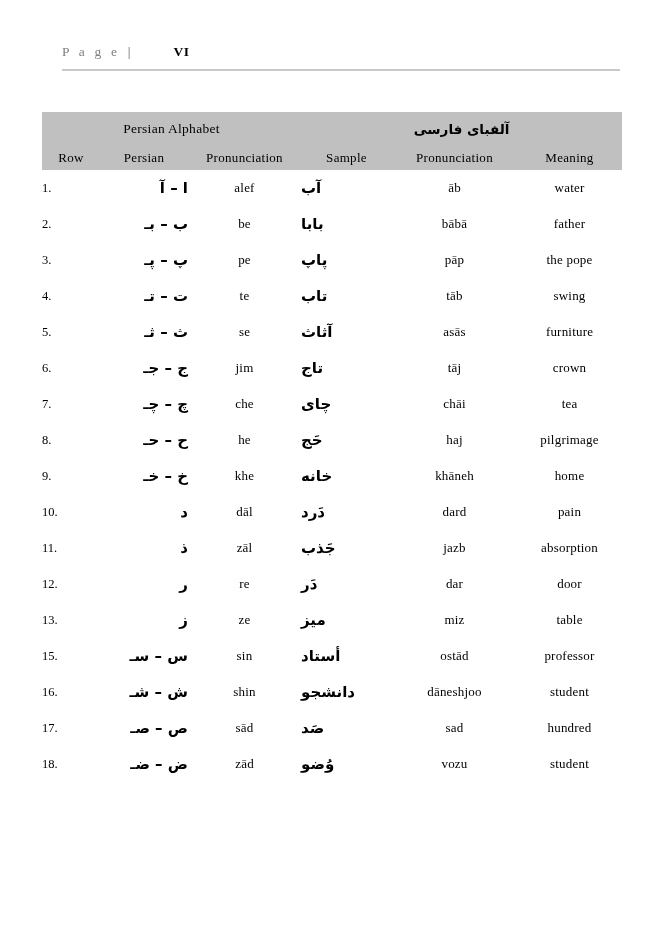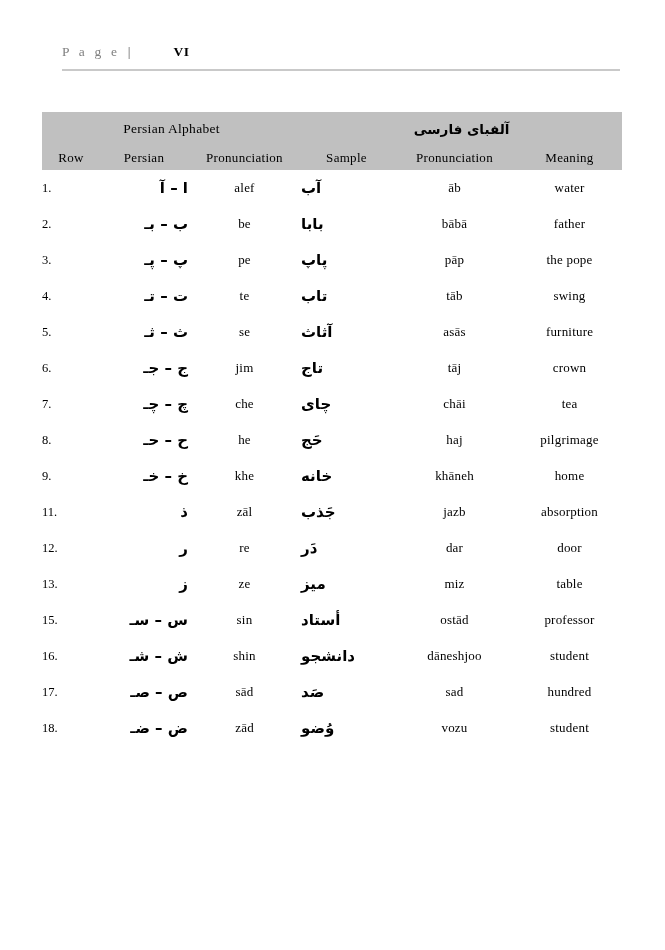--- a/index.html
+++ b/index.html
@@ -254,20 +254,28 @@
       </tr>
       <tr class="body-row">
         <td class="cell-rownum">9.</td>
         <td class="cell-letters">خ – خـ</td>
         <td class="cell-pron">khe</td>
         <td class="cell-sample">خانه</td>
         <td class="cell-pron">khāneh</td>
         <td class="cell-meaning">home</td>
       </tr>
       <tr class="body-row">
+        <td class="cell-rownum">10.</td>
+        <td class="cell-letters">د</td>
+        <td class="cell-pron">dāl</td>
+        <td class="cell-sample">دَرد</td>
+        <td class="cell-pron">dard</td>
+        <td class="cell-meaning">pain</td>
+      </tr>
+      <tr class="body-row">
         <td class="cell-rownum">11.</td>
         <td class="cell-letters">ذ</td>
         <td class="cell-pron">zāl</td>
         <td class="cell-sample">جَذب</td>
         <td class="cell-pron">jazb</td>
         <td class="cell-meaning">absorption</td>
       </tr>
       <tr class="body-row">
         <td class="cell-rownum">12.</td>
         <td class="cell-letters">ر</td>

